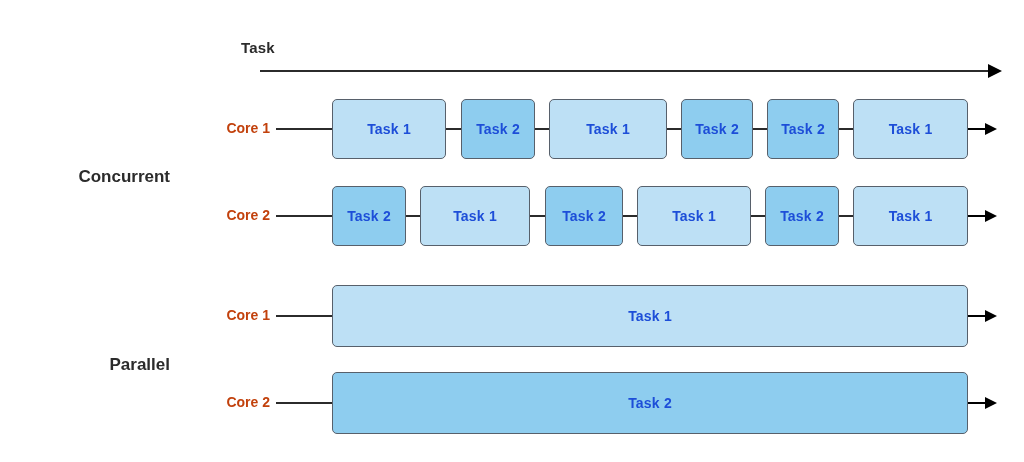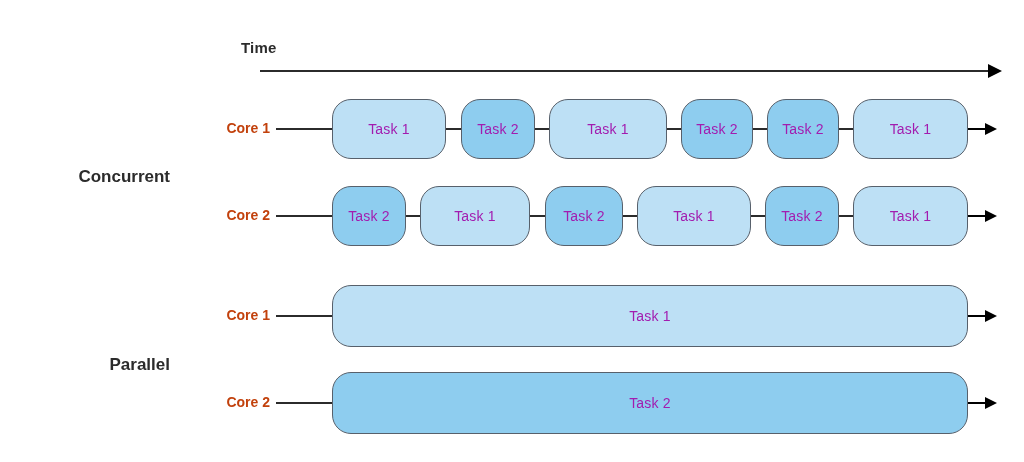--- a/index.html
+++ b/index.html
@@ -92,40 +92,40 @@
     width: 0; height: 0;
     border-left: 12px solid #000000;
     border-top: 6.5px solid transparent;
     border-bottom: 6.5px solid transparent;
   }
 
   
   .task-box {
     box-sizing: border-box;
     border: 1.8px solid #57606b;
-    border-radius: 19px;
+    border-radius: 5px;
     display: flex;
     align-items: center;
     justify-content: center;
     font-size: 14px;
-    font-weight: normal;
-    color: #a21caf;
+    font-weight: bold;
+    color: #1d4ed8;
     letter-spacing: 0.2px;
   }
   .task-box.t1 { background: #bde0f5; }
   .task-box.t2 { background: #8ecdef; }
 
   .task-box.wide { font-size: 14px; }
 </style>
 </head>
 <body>
 
 <div id="canvas">
 
-  <div class="abs time-label">Time</div>
+  <div class="abs time-label">Task</div>
   <div class="abs axis-line"></div>
   <div class="abs axis-head"></div>
 
   <div class="abs section-label concurrent">Concurrent</div>
   <div class="abs section-label parallel">Parallel</div>
 
   <div id="rows-layer">
       <div class="abs core-label" style="left: 200px; top: 120px;">Core 1</div>
       <div class="abs leader" style="left: 276px; top: 128px; width: 56px;"></div>
       <div class="abs task-box t1" style="left: 332px; top: 99px; width: 114px; height: 60px;">Task 1</div>

